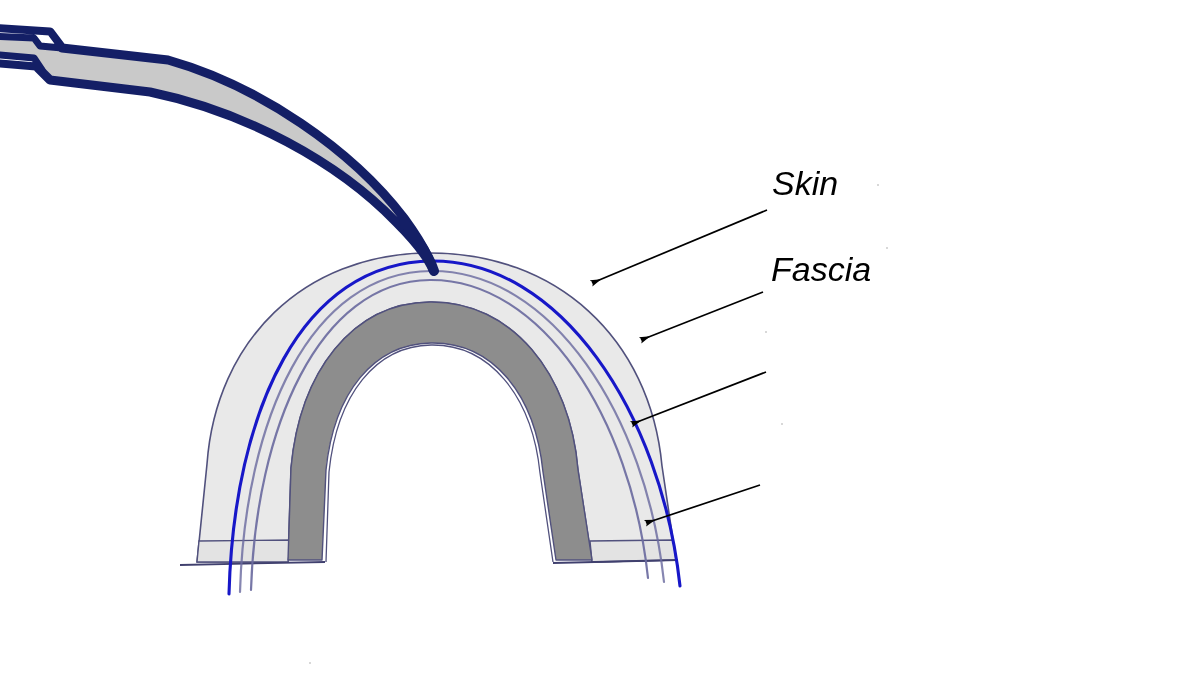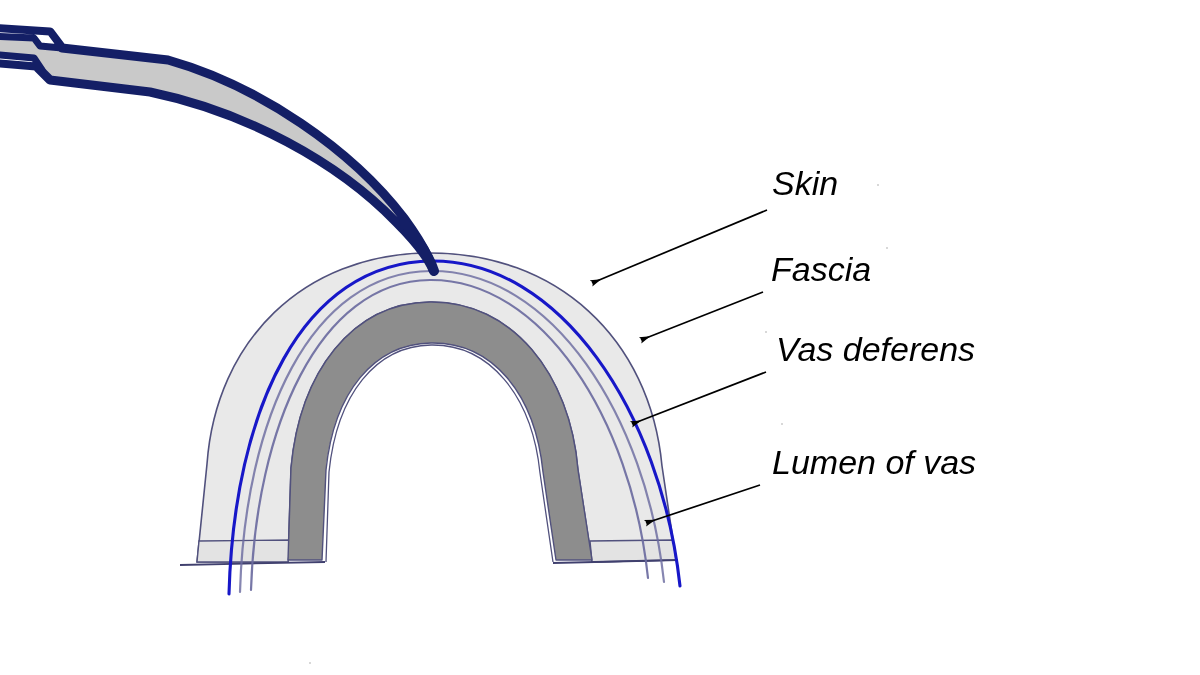--- a/index.html
+++ b/index.html
@@ -114,21 +114,19 @@
     <g stroke="#000" stroke-width="1.7" fill="none">
       <line x1="767" y1="210" x2="592" y2="283" marker-end="url(#arrowhead)"></line>
       <line x1="763" y1="292" x2="641" y2="340" marker-end="url(#arrowhead)"></line>
       <line x1="766" y1="372" x2="632" y2="424" marker-end="url(#arrowhead)"></line>
       <line x1="760" y1="485" x2="646" y2="523" marker-end="url(#arrowhead)"></line>
     </g>
   </svg>
 
   <div class="lbl" id="lbl-skin">Skin</div>
   <div class="lbl" id="lbl-fascia">Fascia</div>
-  <div class="lbl" id="lbl-vas">Vas deferens</div>
-  <div class="lbl" id="lbl-lumen">Lumen of vas</div>
 
   <div class="speck" style="left:877px;top:184px;"></div>
   <div class="speck" style="left:886px;top:247px;"></div>
   <div class="speck" style="left:765px;top:331px;"></div>
   <div class="speck" style="left:781px;top:423px;"></div>
   <div class="speck" style="left:309px;top:662px;"></div>
 </div>
 
 </body></html>

